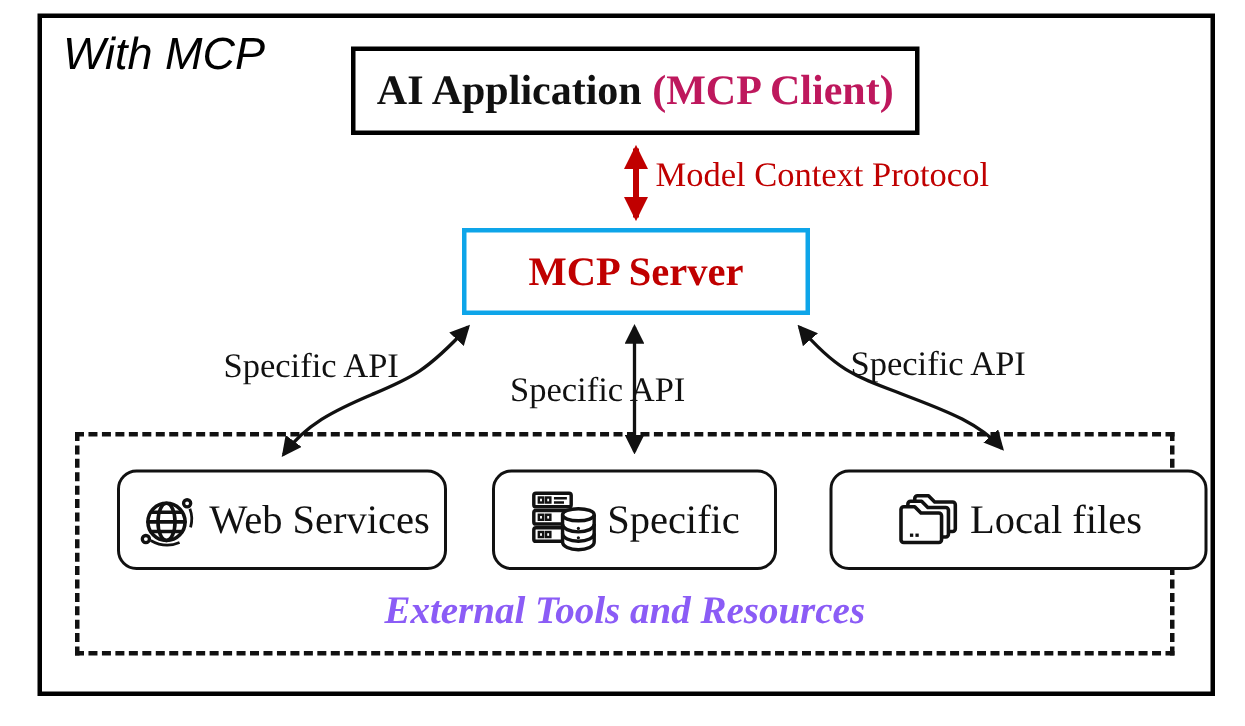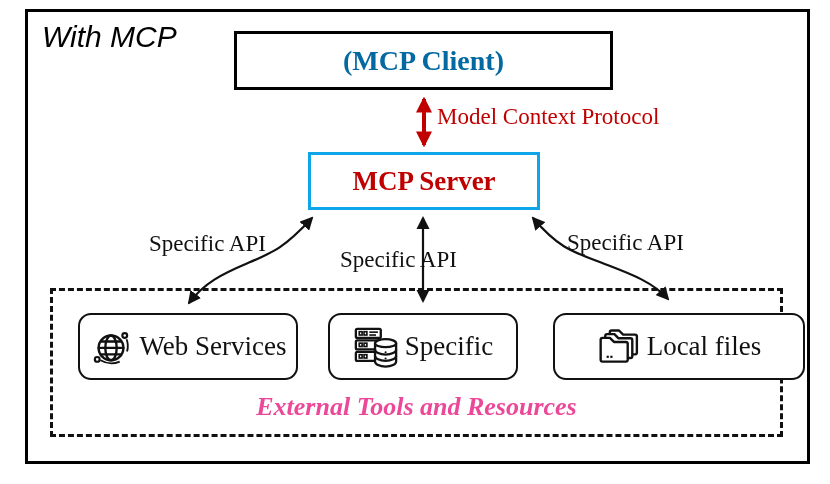--- a/index.html
+++ b/index.html
@@ -10,21 +10,21 @@
   .outer-frame{position:absolute;left:25px;top:9px;width:785px;height:455px;
                border:3px solid #000;background:#fff;}
 
   .diagram-title{position:absolute;left:42px;top:20px;
                  font-family:"Liberation Sans",sans-serif;
                  font-weight:normal;font-style:italic;font-size:30px;color:#000000;}
 
   .ai-app-box{position:absolute;left:234px;top:31px;width:379px;height:59px;
               border:3px solid #000;display:flex;align-items:center;justify-content:center;
               font-weight:bold;font-size:28px;background:#fff;white-space:pre;}
-  .ai-app-box .red-part{color:#0369a1;}
+  .ai-app-box .red-part{color:#be185d;}
 
   .protocol-label{position:absolute;left:437px;top:104px;font-size:23px;color:#C00000;}
 
   .mcp-server-box{position:absolute;left:308px;top:152px;width:232px;height:58px;
                   border:3px solid #0ea5e9;display:flex;align-items:center;justify-content:center;
                   font-weight:bold;font-size:27px;color:#C00000;background:#fff;}
 
   .api-label{position:absolute;font-size:23px;color:#111;white-space:pre;}
   .api-left{left:149px;top:231px;}
   .api-middle{left:340px;top:247px;}
@@ -35,35 +35,35 @@
 
   .tool-box{position:absolute;top:313px;height:67px;border:2.5px solid #111;border-radius:13px;
             background:#fff;display:flex;align-items:center;justify-content:center;gap:6px;
             font-size:27px;padding:0 8px;white-space:nowrap;}
   .tool-web{left:78px;width:220px;}
   .tool-db{left:328px;width:190px;}
   .tool-files{left:553px;width:252px;}
   .tool-icon{flex:0 0 auto;display:block;}
 
   .group-label{position:absolute;left:50px;top:392px;width:733px;text-align:center;
-               font-weight:bold;font-style:italic;font-size:26px;color:#ec4899;}
+               font-weight:bold;font-style:italic;font-size:26px;color:#8b5cf6;}
 
   .arrow-layer{position:absolute;left:0;top:0;width:830px;height:484px;pointer-events:none;}
 </style>
 </head>
 <body>
 
 <div class="stage">
 
   <div class="outer-frame"></div>
 
   <div class="diagram-title">With MCP</div>
 
   <div class="ai-app-box">
-    <span class="red-part">(MCP Client)</span>
+    <span>AI Application </span><span class="red-part">(MCP Client)</span>
   </div>
 
   <div class="protocol-label">Model Context Protocol</div>
 
   <div class="mcp-server-box">MCP Server</div>
 
   <div class="api-label api-left">Specific API</div>
   <div class="api-label api-middle">Specific API</div>
   <div class="api-label api-right">Specific API</div>
 

